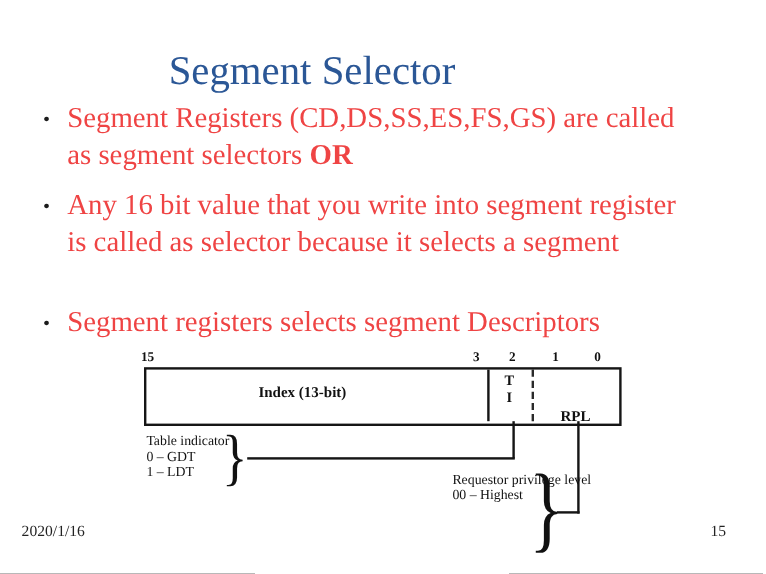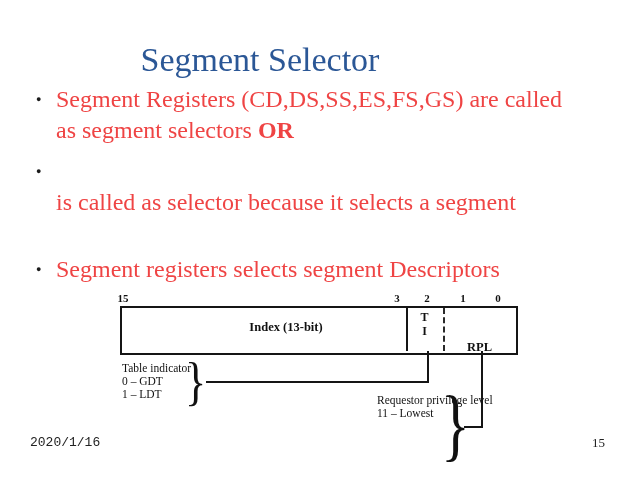--- a/index.html
+++ b/index.html
@@ -48,21 +48,21 @@
     left:120px;top:306px;width:394px;height:45px;
     border:2px solid #151515;background:#fff;
   }
   .vline{background:#151515;width:2px;}
   .hline{background:#151515;height:2px;}
   #divider-ti-left{left:406px;top:308px;height:43px;}
   #divider-ti-right{left:443px;top:308px;height:43px;width:0;border-left:2px dashed #2a2a2a;}
   .fieldlbl{
     font-size:12.5px;font-weight:bold;color:#111;text-align:center;
   }
-  #index-label{left:140px;top:320px;width:292px;}
+  #index-label{left:106px;top:320px;width:292px;}
   #ti-label{left:406px;top:310px;width:37px;line-height:14px;font-size:12px;}
   #rpl-label{left:445px;top:320px;width:69px;margin-top:20px;}
   #ti-line-v{left:427px;top:351px;height:31px;}
   #ti-line-h{left:206px;top:381px;width:223px;}
   #rpl-line-v{left:481px;top:351px;height:77px;}
   #rpl-line-h{left:464px;top:426px;width:19px;}
   .legend{
     font-size:11.5px;font-weight:normal;line-height:13px;color:#111;
     white-space:nowrap;
   }
@@ -71,38 +71,38 @@
   .brace{
     font-weight:normal;color:#111;
     transform-origin:left top;
   }
   #brace-ti{left:185px;top:359px;font-size:52px;line-height:46px;transform:scale(0.85,1);}
   #brace-rpl{left:441px;top:391px;font-size:80px;line-height:66px;transform:scale(0.75,1);}
   
   .footer{
     top:435px;font-size:13px;color:#222;
   }
-  #footer-date{left:30px;font-family:Liberation Mono, monospace;}
+  #footer-date{left:18px;}
   #footer-page{left:592px;}
 </style>
 </head>
 <body>
 
 <div id="slide">
 
   <div id="title" class="abs">Segment Selector</div>
 
   <div id="bullet-1" class="bullet">
     <span class="dot">●</span>
     <div class="btext"><span>Segment Registers (CD,DS,SS,ES,FS,GS) are called</span><br><span>as segment selectors </span><b>OR</b></div>
   </div>
 
   <div id="bullet-2" class="bullet">
     <span class="dot">●</span>
-    <div class="btext"><br><span>is called as selector because it selects a segment</span><br></div>
+    <div class="btext"><span>Any 16 bit value that you write into segment register</span><br><span>is called as selector because it selects a segment</span><br></div>
   </div>
 
   <div id="bullet-3" class="bullet">
     <span class="dot">●</span>
     <div class="btext"><span>Segment registers selects segment Descriptors</span></div>
   </div>
 
   <div id="diagram" class="abs">
 
     <span class="abs bitlbl" style="left:116px;">15</span>
@@ -126,21 +126,21 @@
 
     <div id="table-indicator" class="abs legend">
       <div>Table indicator</div>
       <div>0 – GDT</div>
       <div>1 – LDT</div>
     </div>
     <div id="brace-ti" class="abs brace">}</div>
 
     <div id="rpl-legend" class="abs legend">
       <div>Requestor privilege level</div>
-      <div>11 – Lowest</div>
+      <div>00 – Highest</div>
     </div>
     <div id="brace-rpl" class="abs brace">}</div>
 
   </div>
 
   <div id="footer-date" class="abs footer">2020/1/16</div>
   <div id="footer-page" class="abs footer">15</div>
 
 </div>
 

